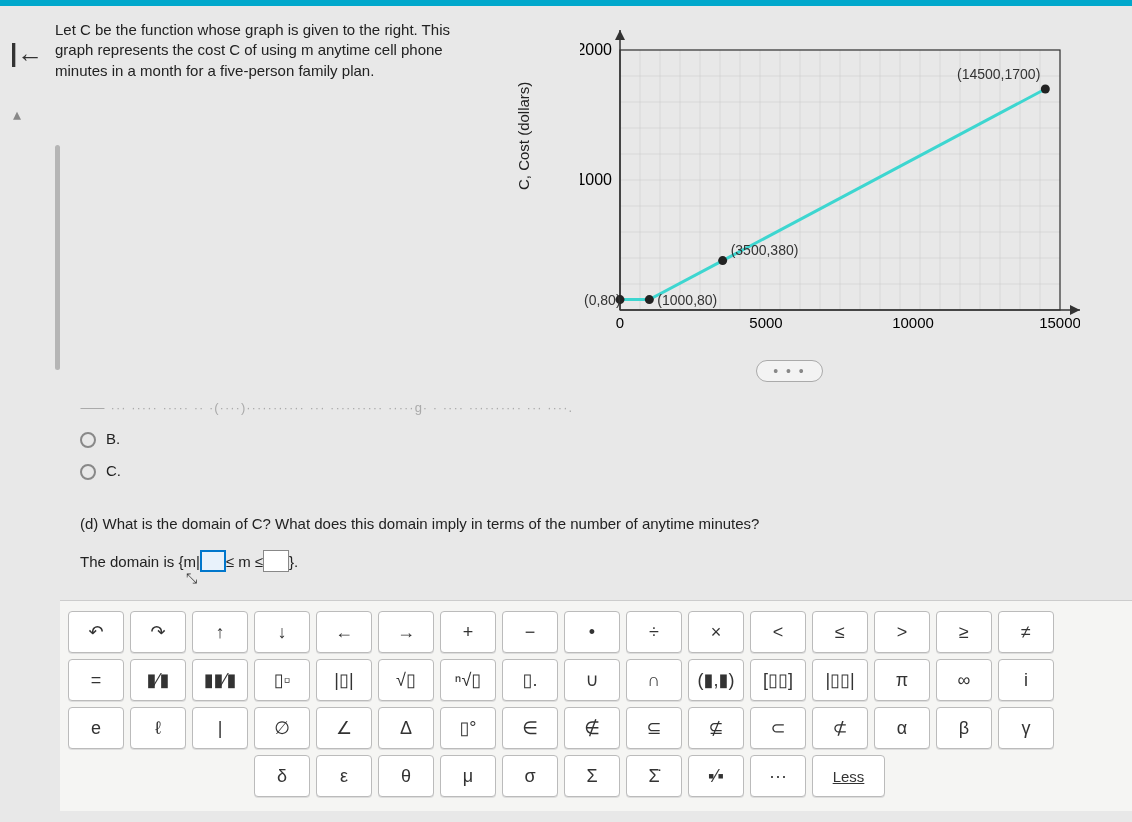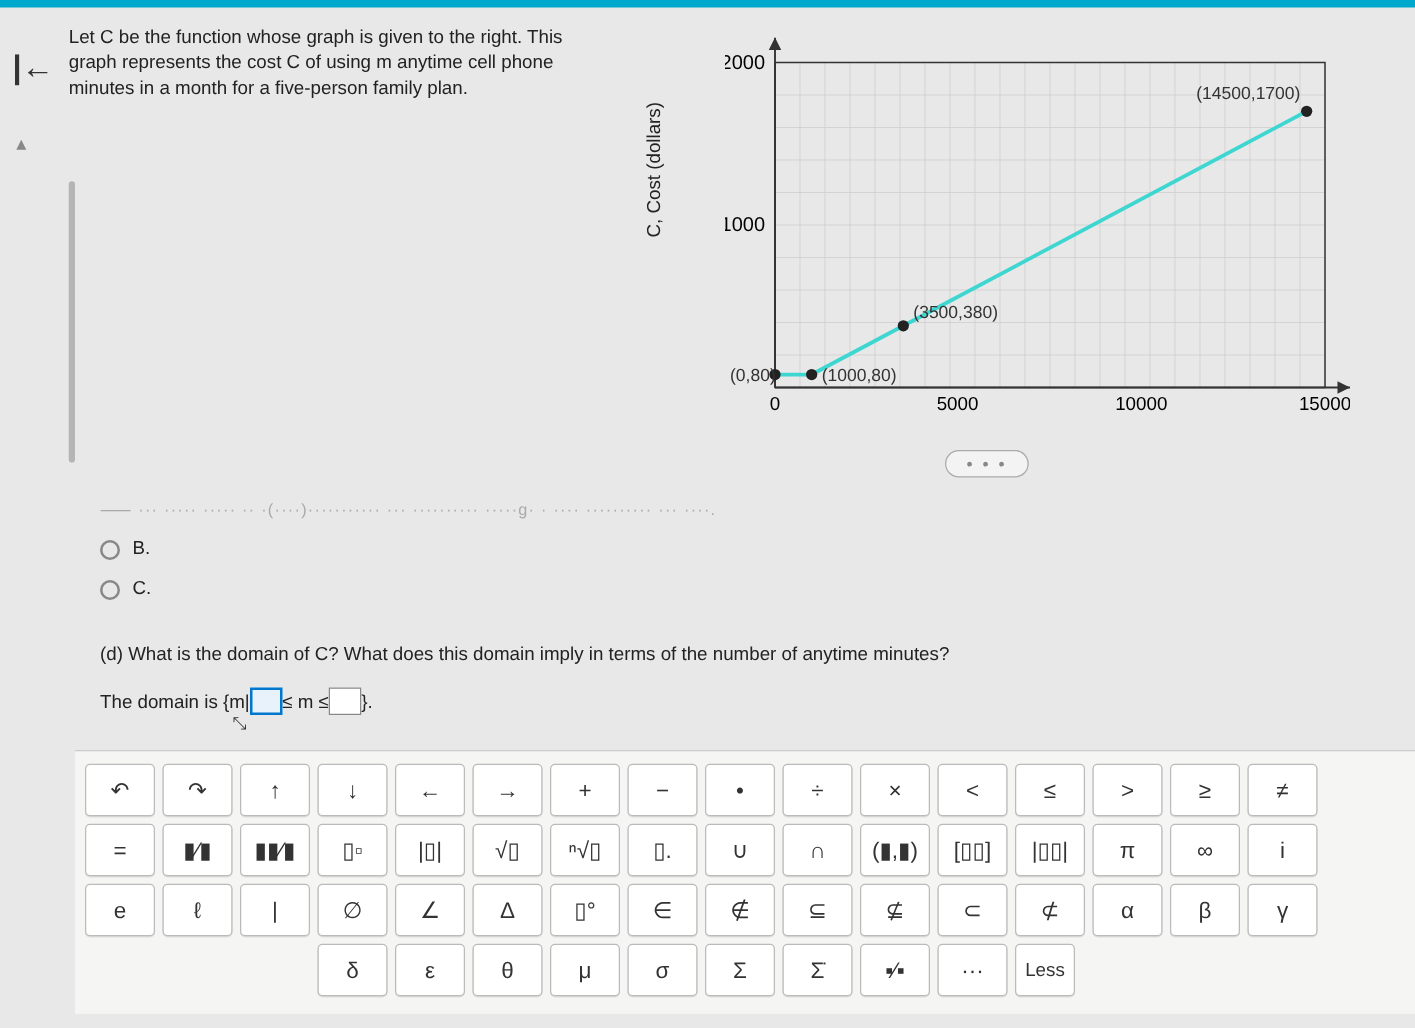--- a/index.html
+++ b/index.html
@@ -21,21 +21,21 @@
   .radio { width: 16px; height: 16px; border: 2px solid #888; border-radius: 50%; margin-top: 2px; flex-shrink: 0; cursor: pointer; }
   .opt-label { flex-shrink: 0; }
   .sub-q { position: absolute; left: 80px; top: 515px; text-align: center; }
   .domain-line { position: absolute; left: 80px; top: 550px; display: flex; align-items: center; gap: 0; }
   .input-box { border: 1px solid #888; width: 26px; height: 22px; background: #fff; display: inline-block; }
   .input-box.active { border: 2px solid #0077cc; background: #e8f2fb; }
   .cursor-icon { position: absolute; left: 186px; top: 570px; font-size: 14px; color: #333; }
   .keypad { position: absolute; left: 60px; top: 600px; right: 0; background: #f5f5f3; padding: 10px 8px 8px 8px; border-top: 1px solid #ccc; }
   .kp-row { display: flex; gap: 6px; margin-bottom: 6px; }
   .kp-btn { width: 56px; height: 42px; background: #fff; border: 1px solid #bbb; border-radius: 4px; display: flex; align-items: center; justify-content: center; font-size: 18px; cursor: pointer; color: #333; box-shadow: 0 1px 0 #ddd; }
-  .kp-btn.less { width: 48px; font-size: 15px; }
+  .kp-btn.less { width: 73px; font-size: 15px; text-decoration: underline; }
 </style>
 </head>
 <body>
 
 <div class="top-edge"></div>
 <div class="back-arrow">|←</div>
 <div class="nav-up">▴</div>
 <div class="scroll-thumb"></div>
 
 <div class="content">

